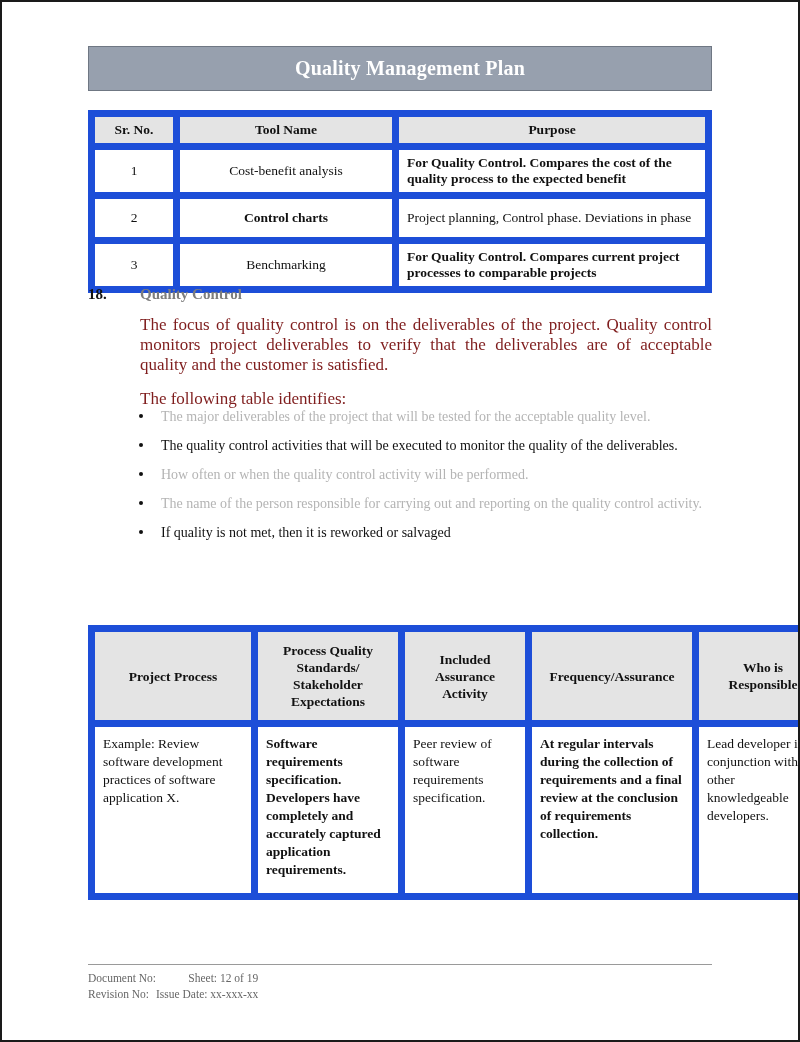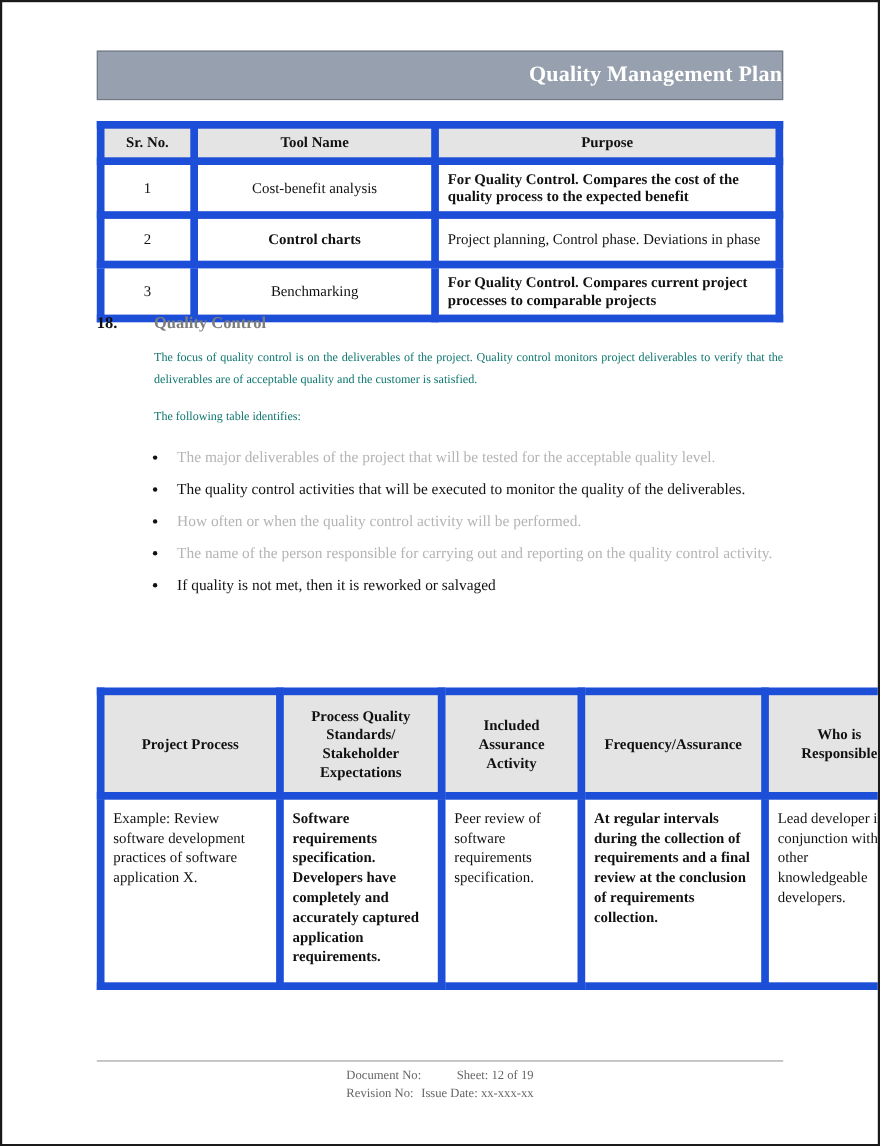--- a/index.html
+++ b/index.html
@@ -25,21 +25,21 @@
     position: absolute;
     left: 86px;
     top: 44px;
     width: 624px;
     height: 45px;
     background: #97a0ae;
     border: 1px solid #6f7783;
     box-sizing: border-box;
     display: flex;
     align-items: center;
-    justify-content: flex-end;
+    justify-content: center;
     padding-left: 20px;
   }
   .title-banner-text {
     color: #ffffff;
     font-size: 20px;
     font-weight: bold;
     letter-spacing: .2px;
     font-family: "Liberation Serif", serif;
   }
 
@@ -99,23 +99,23 @@
   }
 
   
   .body-block {
     position: absolute;
     left: 138px;
     top: 313px;
     width: 572px;
   }
   .para {
-    font-size: 11px;
+    font-size: 17px;
     line-height: 20px;
-    color: #0f766e;
+    color: #7f1d1d;
     text-align: justify;
     margin: 0 0 14px 0;
   }
   .para.short { text-align: left; }
 
   
   .bullets {
     position: absolute;
     left: 131px;
     top: 405px;
@@ -172,21 +172,21 @@
 
   
   .footer {
     position: absolute;
     left: 86px;
     top: 962px;
     width: 624px;
     border-top: 1px solid #9a9a9a;
     padding-top: 5px;
     display: flex;
-    justify-content: center;
+    justify-content: flex-start;
     font-size: 11.5px;
     line-height: 16px;
     color: #666666;
     font-family: "Liberation Serif", serif;
   }
   .footer .col-right { text-align: right; }
   .footer div > div { white-space: nowrap; }
 </style>
 </head>
 <body>

